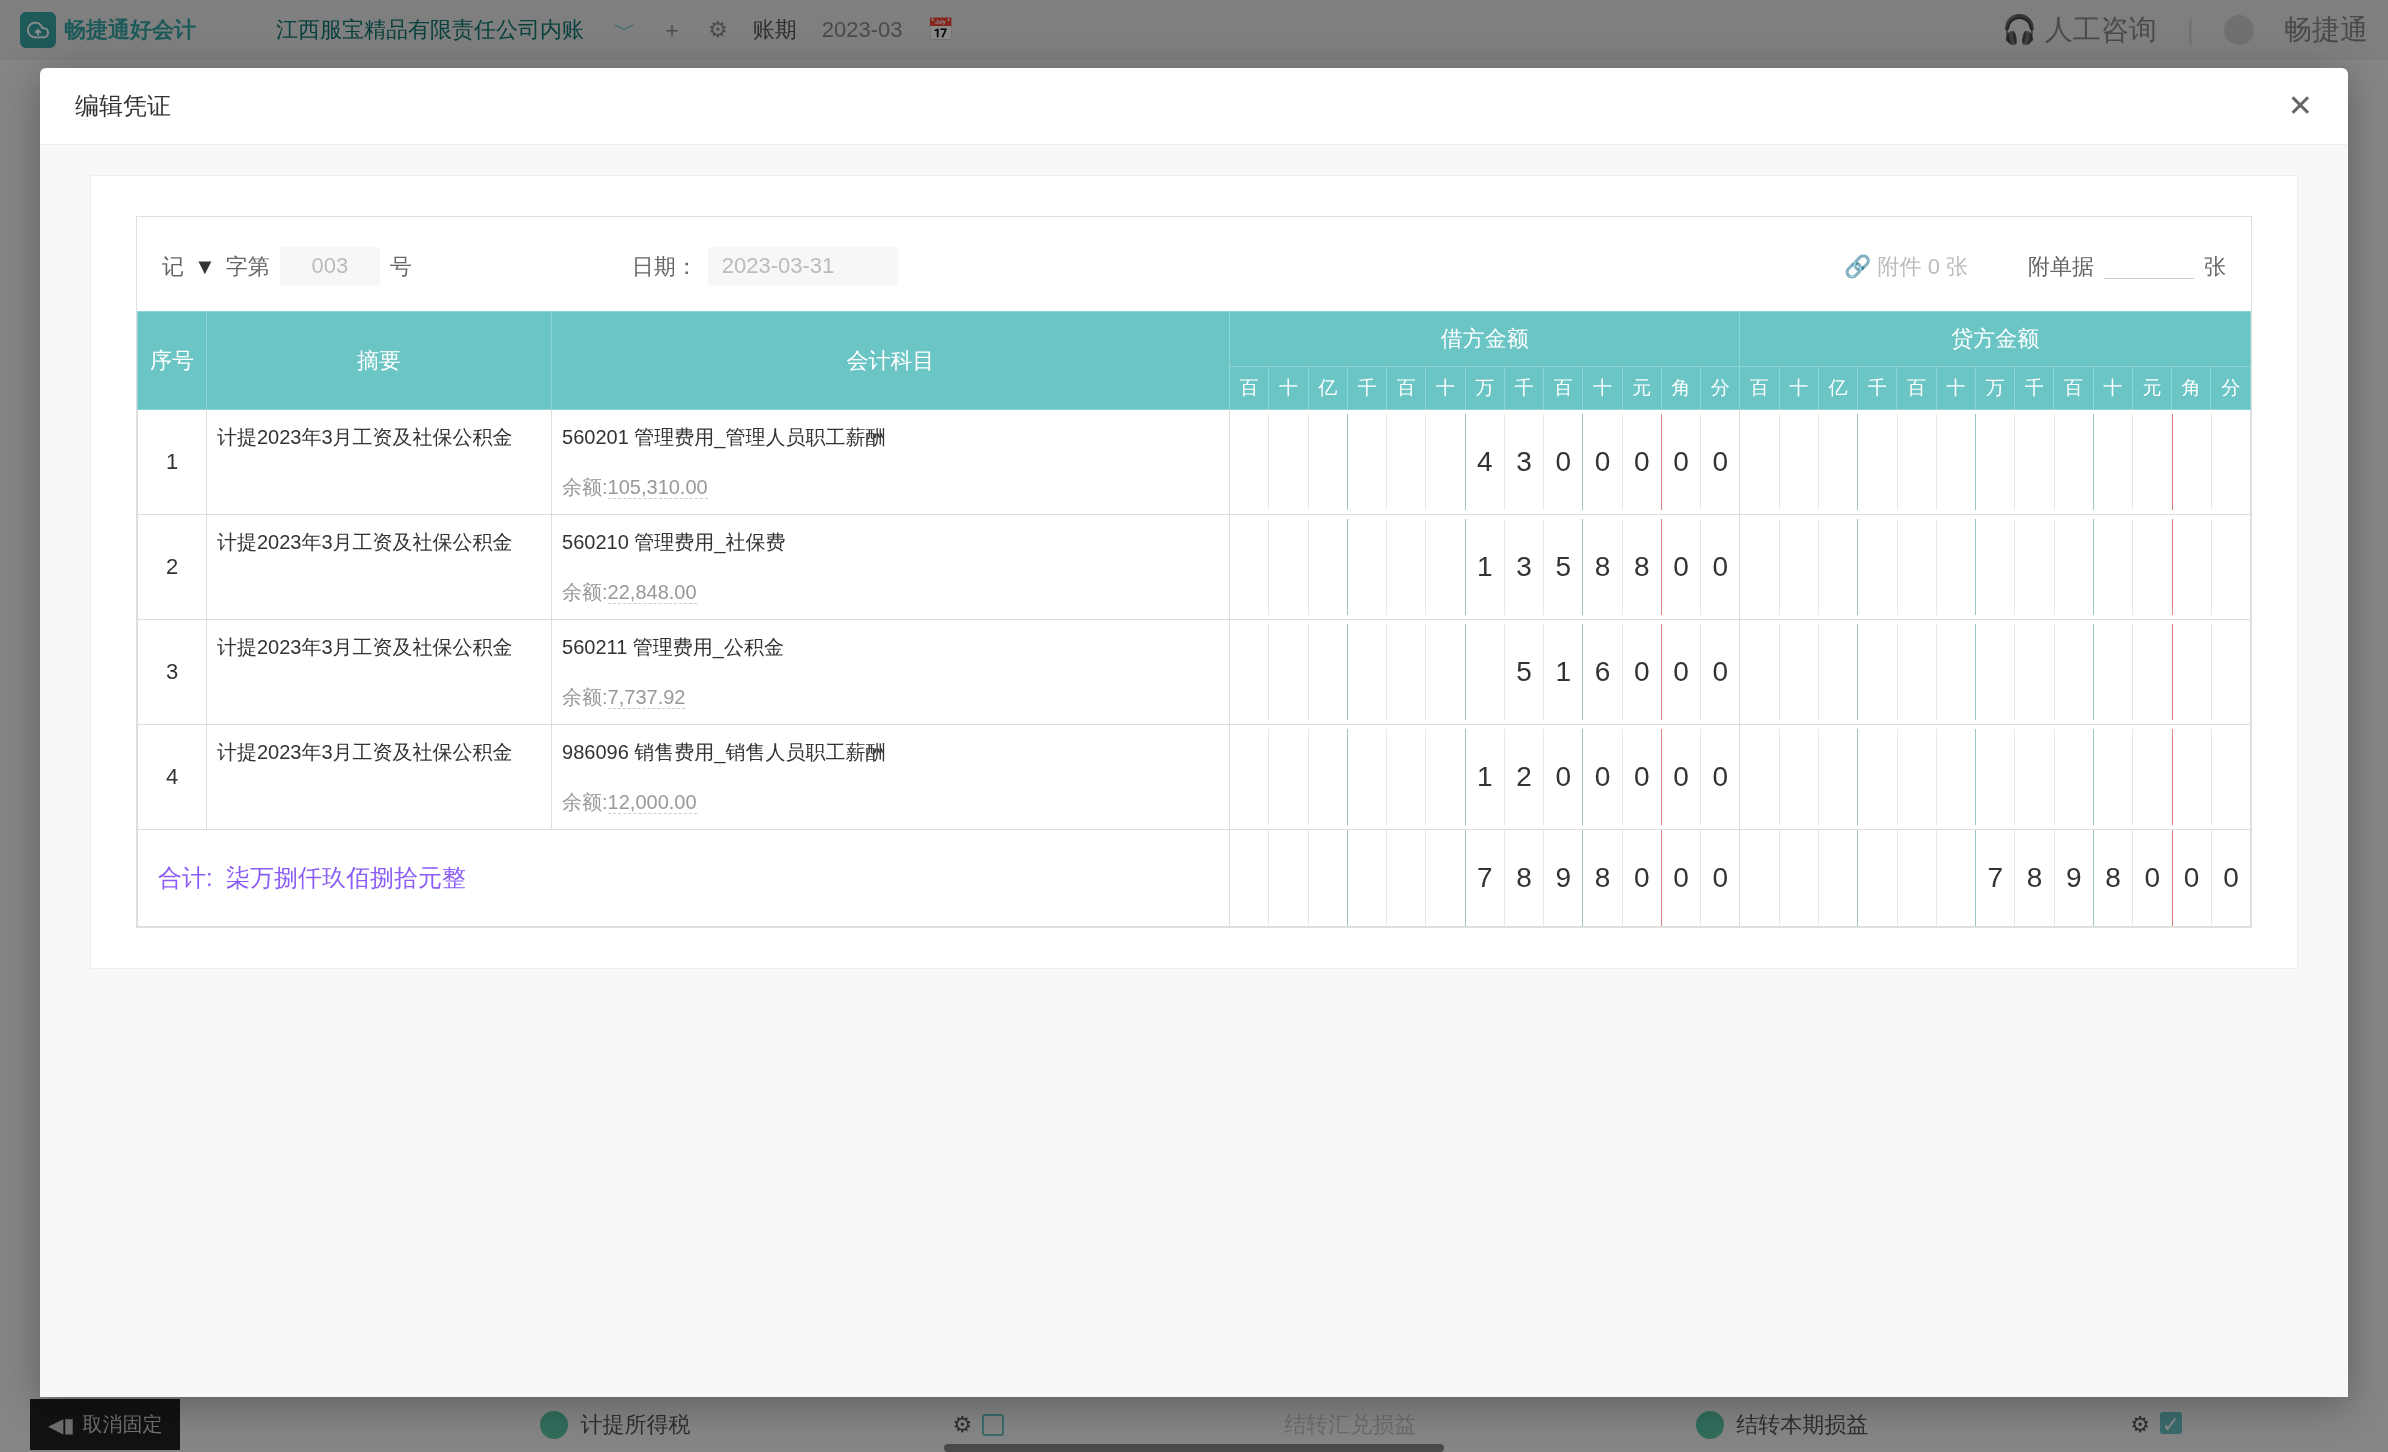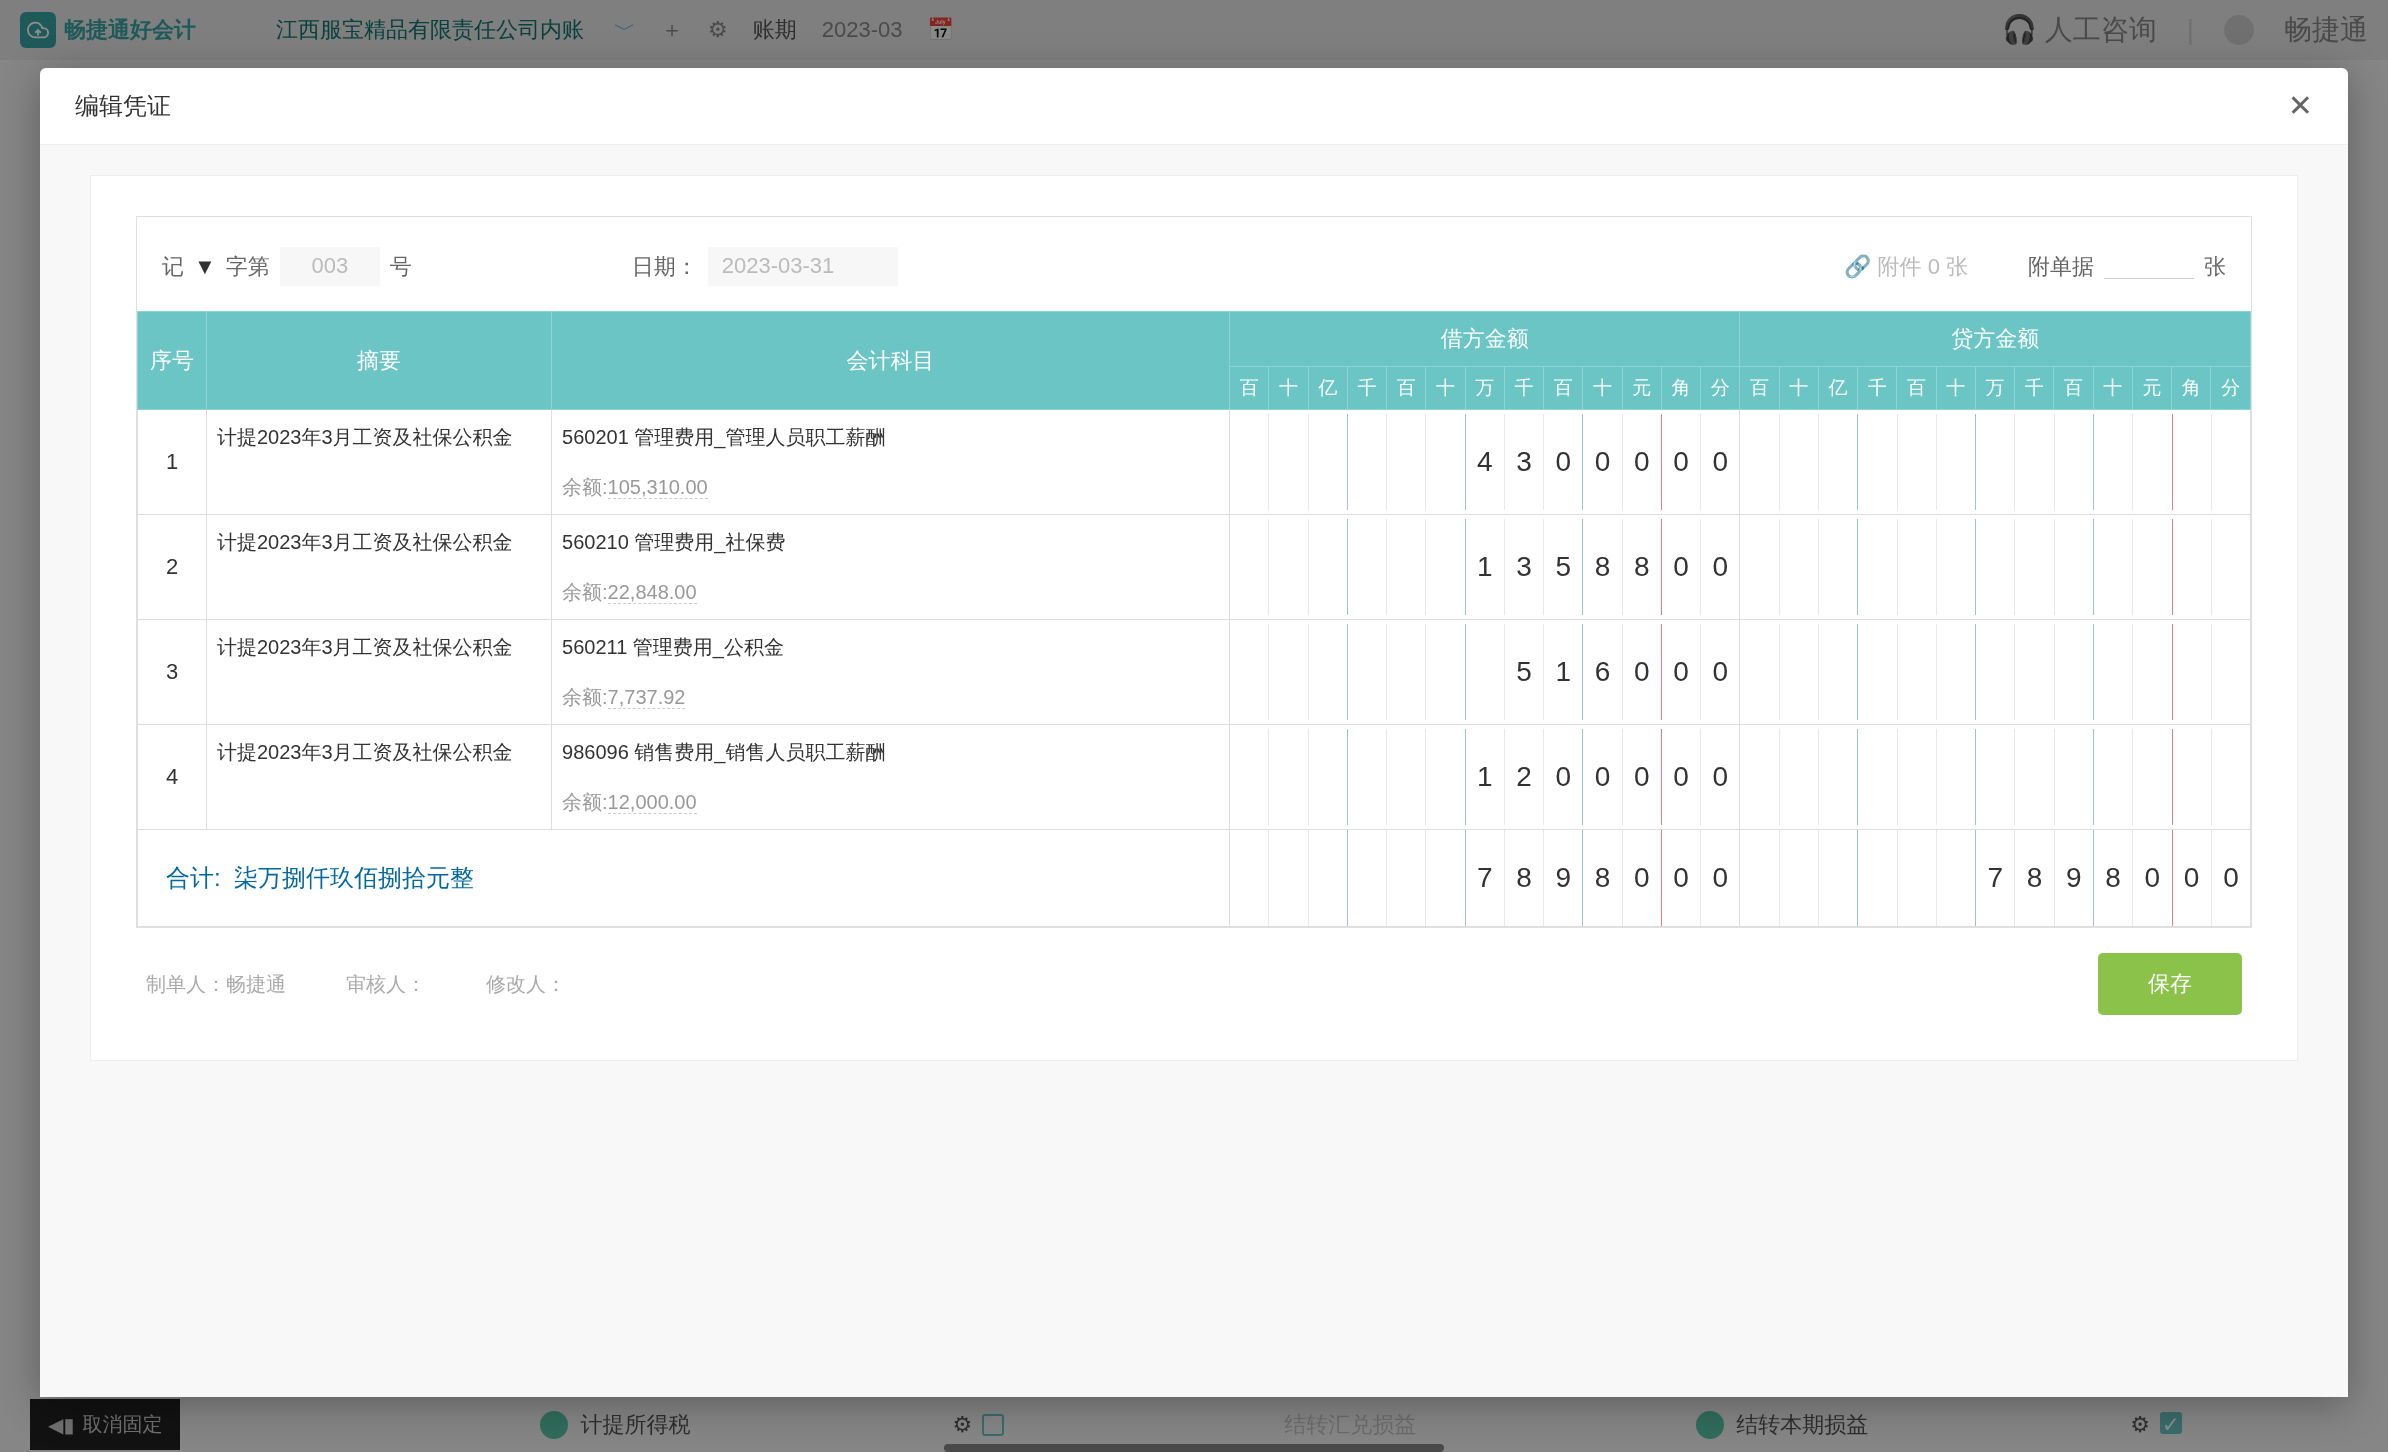--- a/index.html
+++ b/index.html
@@ -56,21 +56,21 @@
 .amount-group { padding: 0 !important; }
 .amount-grid { display: flex; height: 96px; }
 .amount-grid .dcell { flex: 1; border-right: 1px solid #e8e8e8; display: flex; align-items: center; justify-content: center; font-size: 28px; color: #333; }
 .amount-grid .dcell.qian { border-right-color: #9ac5c5 !important; }
 .amount-grid .dcell.yuan { border-right-color: #e08080 !important; }
 .amount-grid .dcell.wan { border-right-color: #9ac5c5 !important; }
 .amount-grid .dcell.yi  { border-right-color: #9ac5c5 !important; }
 .amount-grid .dcell:last-child { border-right: none; }
 
 .total-row td { font-size: 24px; }
-.total-label { padding: 22px 28px !important; color: #0369a1; }
+.total-label { padding: 22px 20px !important; color: #8b5cf6; }
 .total-row .amount-grid { height: 96px; }
 
 
 .voucher-footer { display: flex; align-items: center; padding: 25px 10px 5px; font-size: 20px; color: #aaa; gap: 60px; }
 .save-btn { margin-left: auto; background: #8bc34a; color: #fff; border: none; padding: 16px 50px; font-size: 22px; border-radius: 5px; cursor: pointer; }
 
 
 .bg-bottom { position: absolute; bottom: 0; left: 0; right: 0; height: 55px; display: flex; align-items: center; padding: 0 30px; }
 .bg-sidebar-btn { background: #222; color: #ccc; padding: 12px 18px; font-size: 20px; display: flex; align-items: center; gap: 8px; }
 .bg-items { display: flex; gap: 280px; margin-left: 360px; }
@@ -408,21 +408,15 @@
                     <div class="dcell yuan">0</div>
                     <div class="dcell">0</div>
                     <div class="dcell">0</div>
                   </div>
                 </td>
               </tr>
             </tbody>
         </table>
       </div>
 
-      <div class="voucher-footer">
-        <span><span>制单人：</span><span>畅捷通</span></span>
-        <span>审核人：</span>
-        <span>修改人：</span>
-        <button class="save-btn">保存</button>
-      </div>
     </div>
   </div>
 </div>
 
 </body></html>

